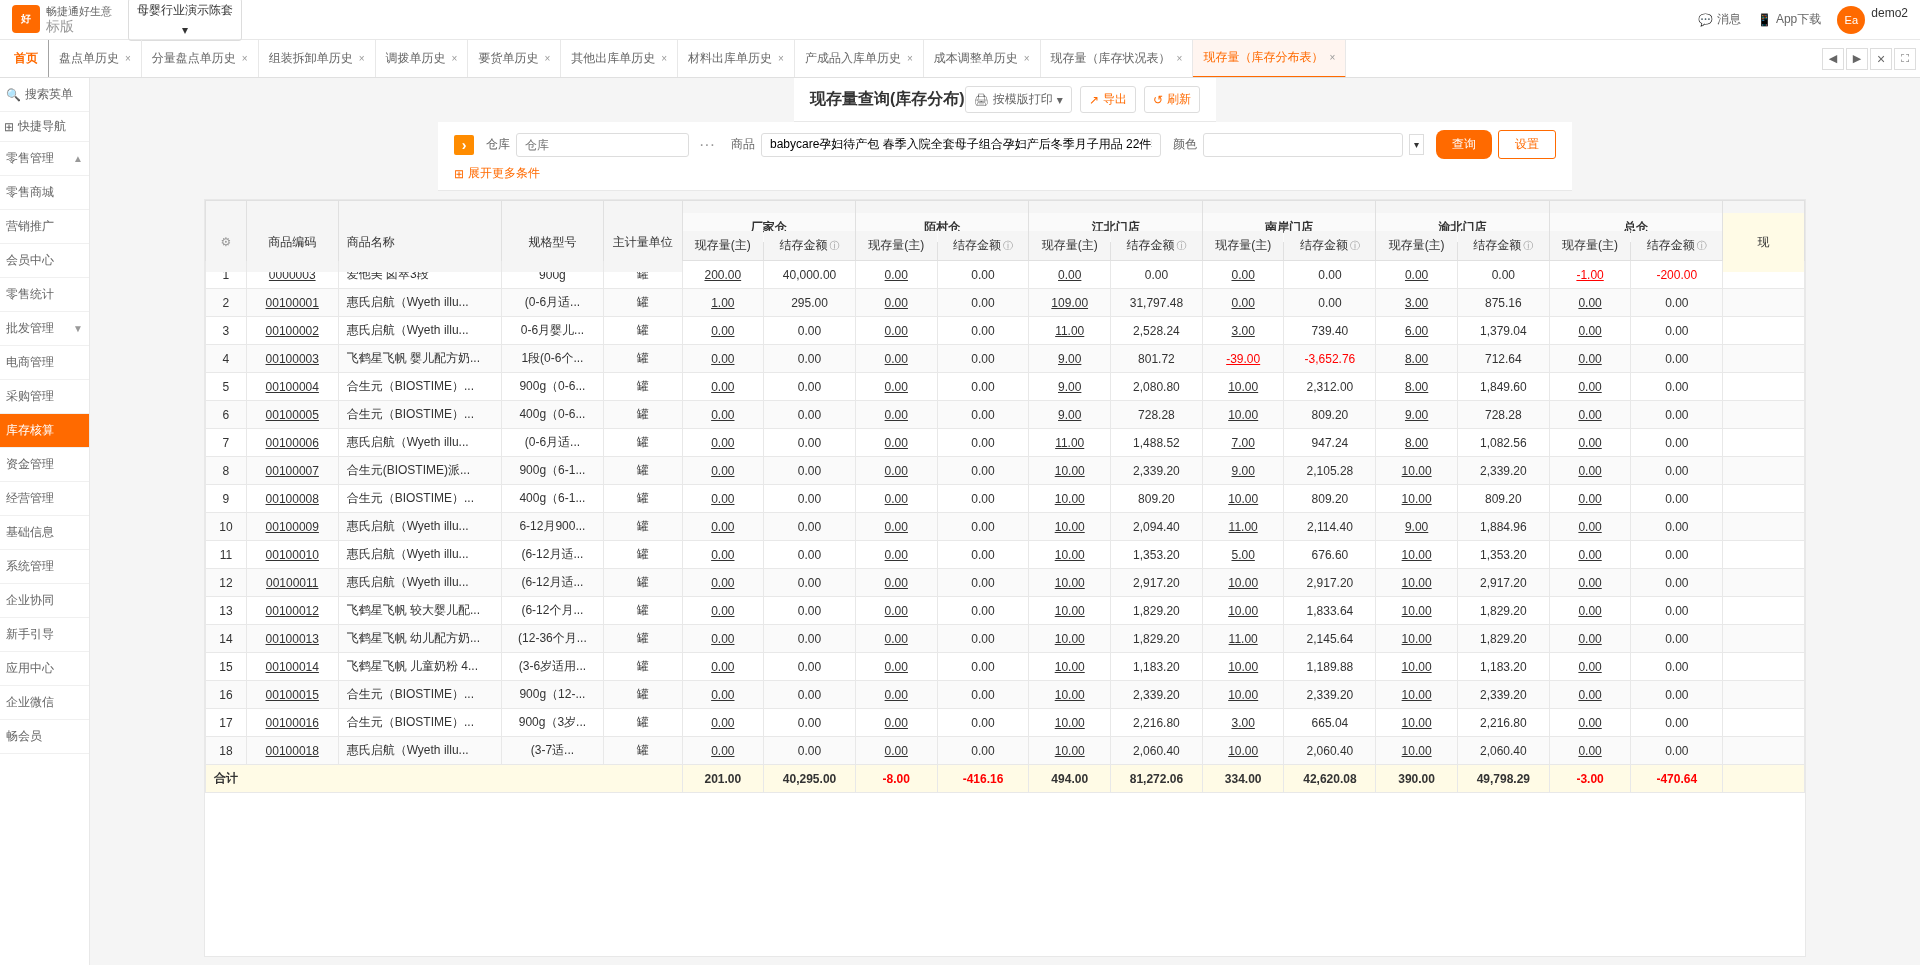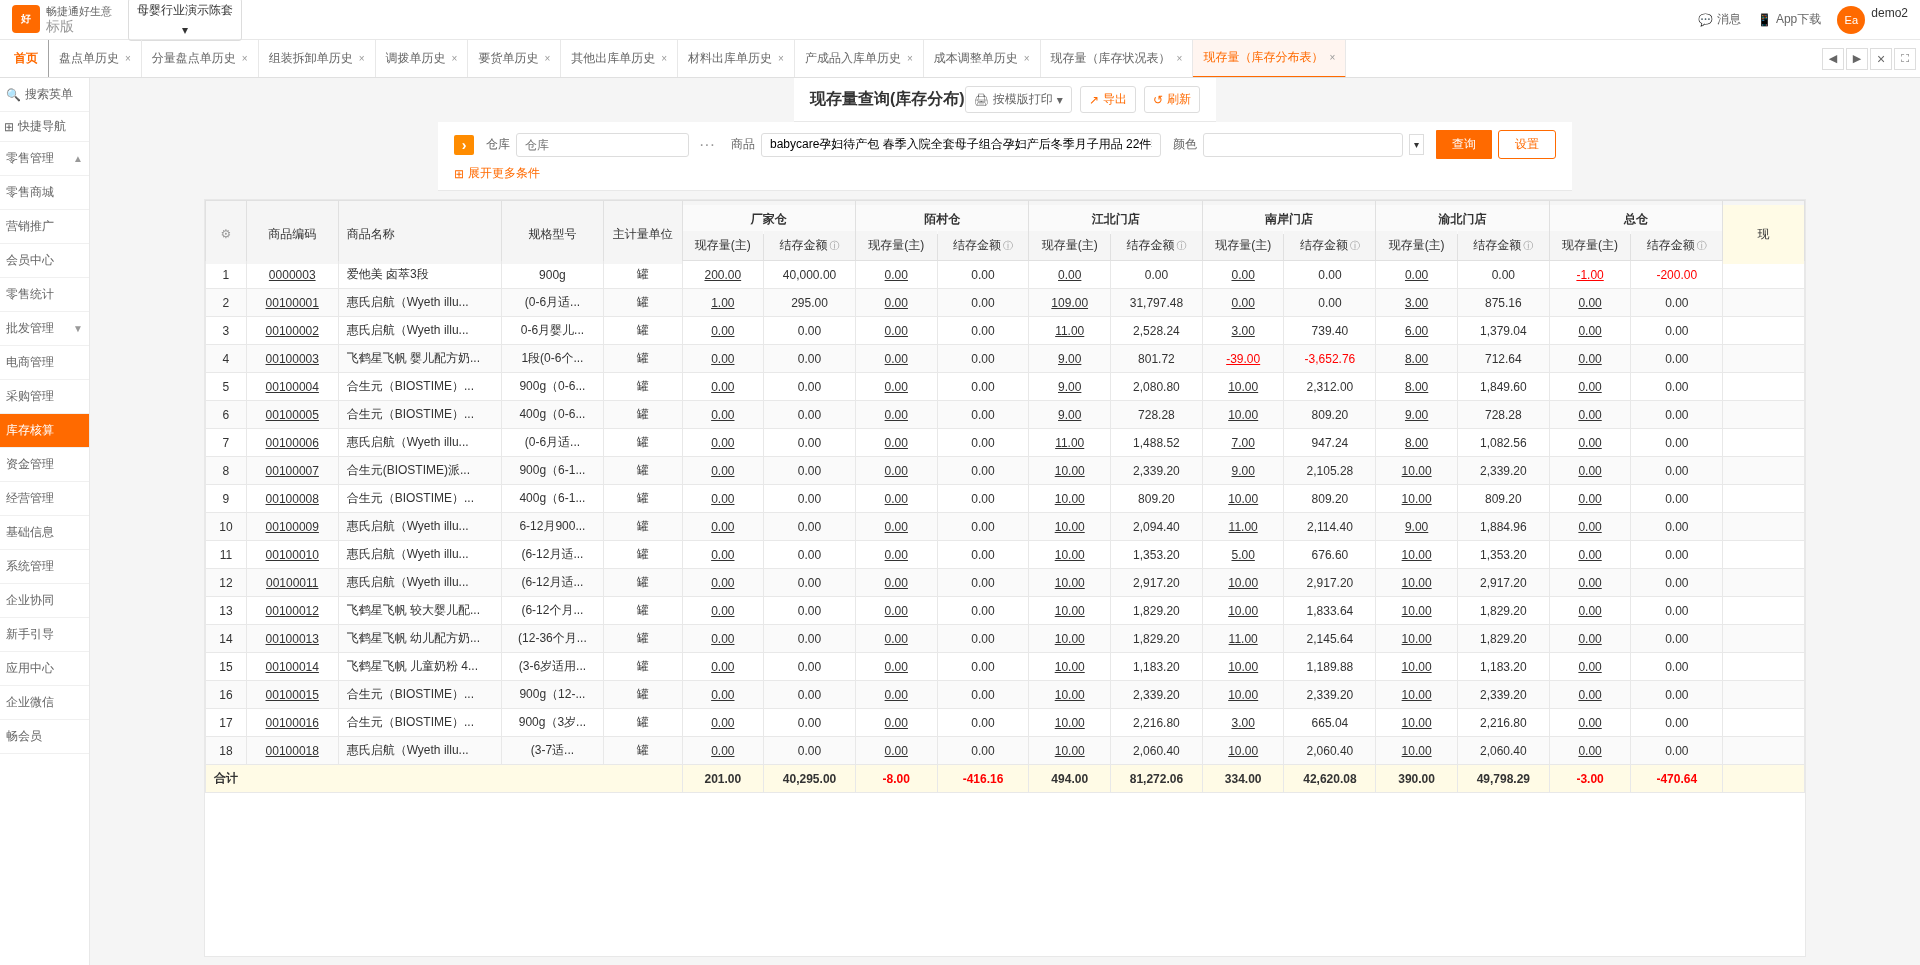--- a/index.html
+++ b/index.html
@@ -52,28 +52,28 @@
     
     .filter-area { background: #fff; padding: 8px 16px; border-bottom: 1px solid #e8e8e8; }
     .filter-row { display: flex; align-items: center; gap: 12px; flex-wrap: wrap; }
     .filter-item { display: flex; align-items: center; gap: 6px; }
     .filter-label { color: #666; font-size: 12px; white-space: nowrap; }
     .filter-expand { display: flex; align-items: center; gap: 4px; color: #ff6a00; cursor: pointer; font-size: 12px; margin-top: 6px; }
     .filter-toggle-btn { width: 20px; height: 20px; background: #ff8c00; color: #fff; border: none; cursor: pointer; display: flex; align-items: center; justify-content: center; font-size: 14px; font-weight: bold; border-radius: 2px; }
     .filter-input { border: 1px solid #ddd; padding: 4px 8px; font-size: 12px; border-radius: 3px; outline: none; min-width: 80px; }
     .filter-input-wide { border: 1px solid #ddd; padding: 4px 8px; font-size: 12px; border-radius: 3px; outline: none; width: 400px; }
     .filter-dots { color: #999; font-size: 16px; cursor: pointer; padding: 0 4px; }
-    .btn-query { background: #ff6a00; color: #fff; border: none; padding: 5px 16px; border-radius: 1px; cursor: pointer; font-size: 12px; }
+    .btn-query { background: #ff6a00; color: #fff; border: none; padding: 5px 16px; border-radius: 8px; cursor: pointer; font-size: 12px; }
     .btn-setting { background: #fff; color: #ff6a00; border: 1px solid #ff6a00; padding: 5px 16px; border-radius: 3px; cursor: pointer; font-size: 12px; }
 
     
     .table-container { flex: 1; overflow: auto; background: #fff; margin: 8px; border: 1px solid #e8e8e8; }
     table { border-collapse: collapse; width: 100%; font-size: 12px; min-width: 1600px; }
     thead tr { background: #f5f5f5; }
-    thead th { border: 1px solid #e0e0e0; padding: 6px 8px; text-align: center; font-weight: normal; color: #333; white-space: nowrap; position: sticky; top: 4px; background: #f5f5f5; z-index: 10; }
+    thead th { border: 1px solid #e0e0e0; padding: 6px 8px; text-align: center; font-weight: normal; color: #333; white-space: nowrap; position: sticky; top: 12px; background: #f5f5f5; z-index: 10; }
     thead th.group-header { background: #fafafa; font-weight: bold; }
     tbody tr { background: #fff; }
     tbody tr:nth-child(even) { background: #fafafa; }
     tbody tr.summary-row { background: #fffbe6; font-weight: bold; margin-left: 46px; }
     tbody td { border: 1px solid #e8e8e8; padding: 5px 8px; text-align: center; white-space: nowrap; }
     tbody td.left { text-align: left; }
     .negative { color: #f00; }
     .underline { text-decoration: underline; cursor: pointer; }
     .gear-icon { color: #999; cursor: pointer; }
     .info-icon { color: #999; font-size: 10px; margin-left: 2px; cursor: pointer; }

